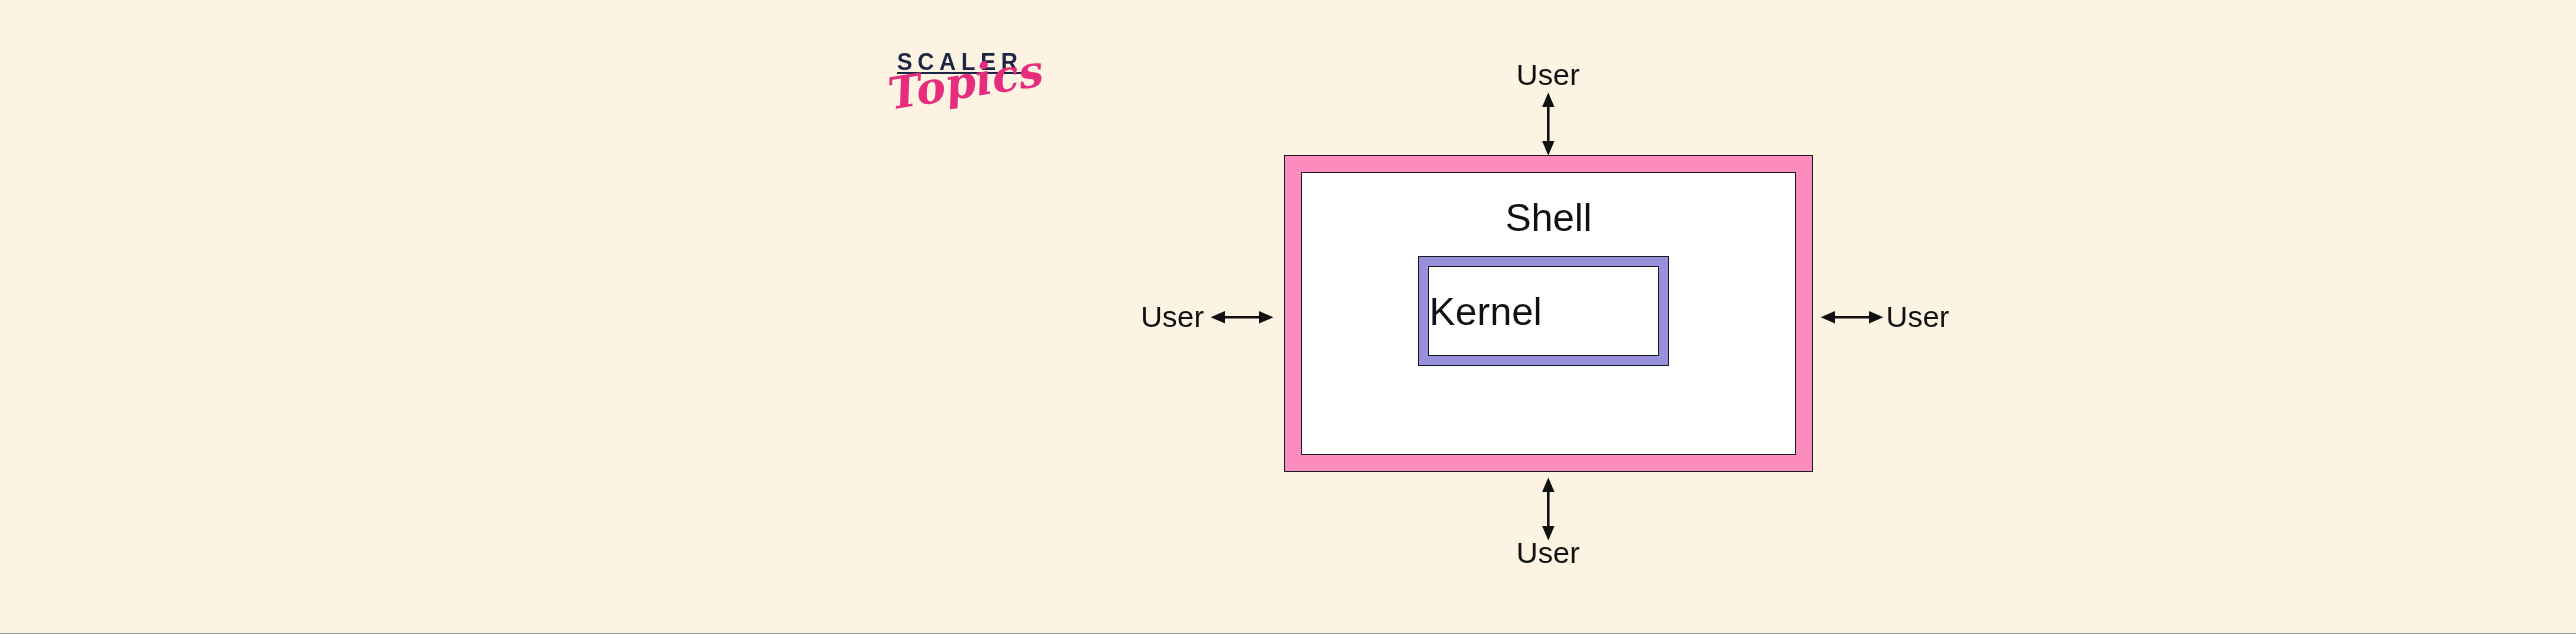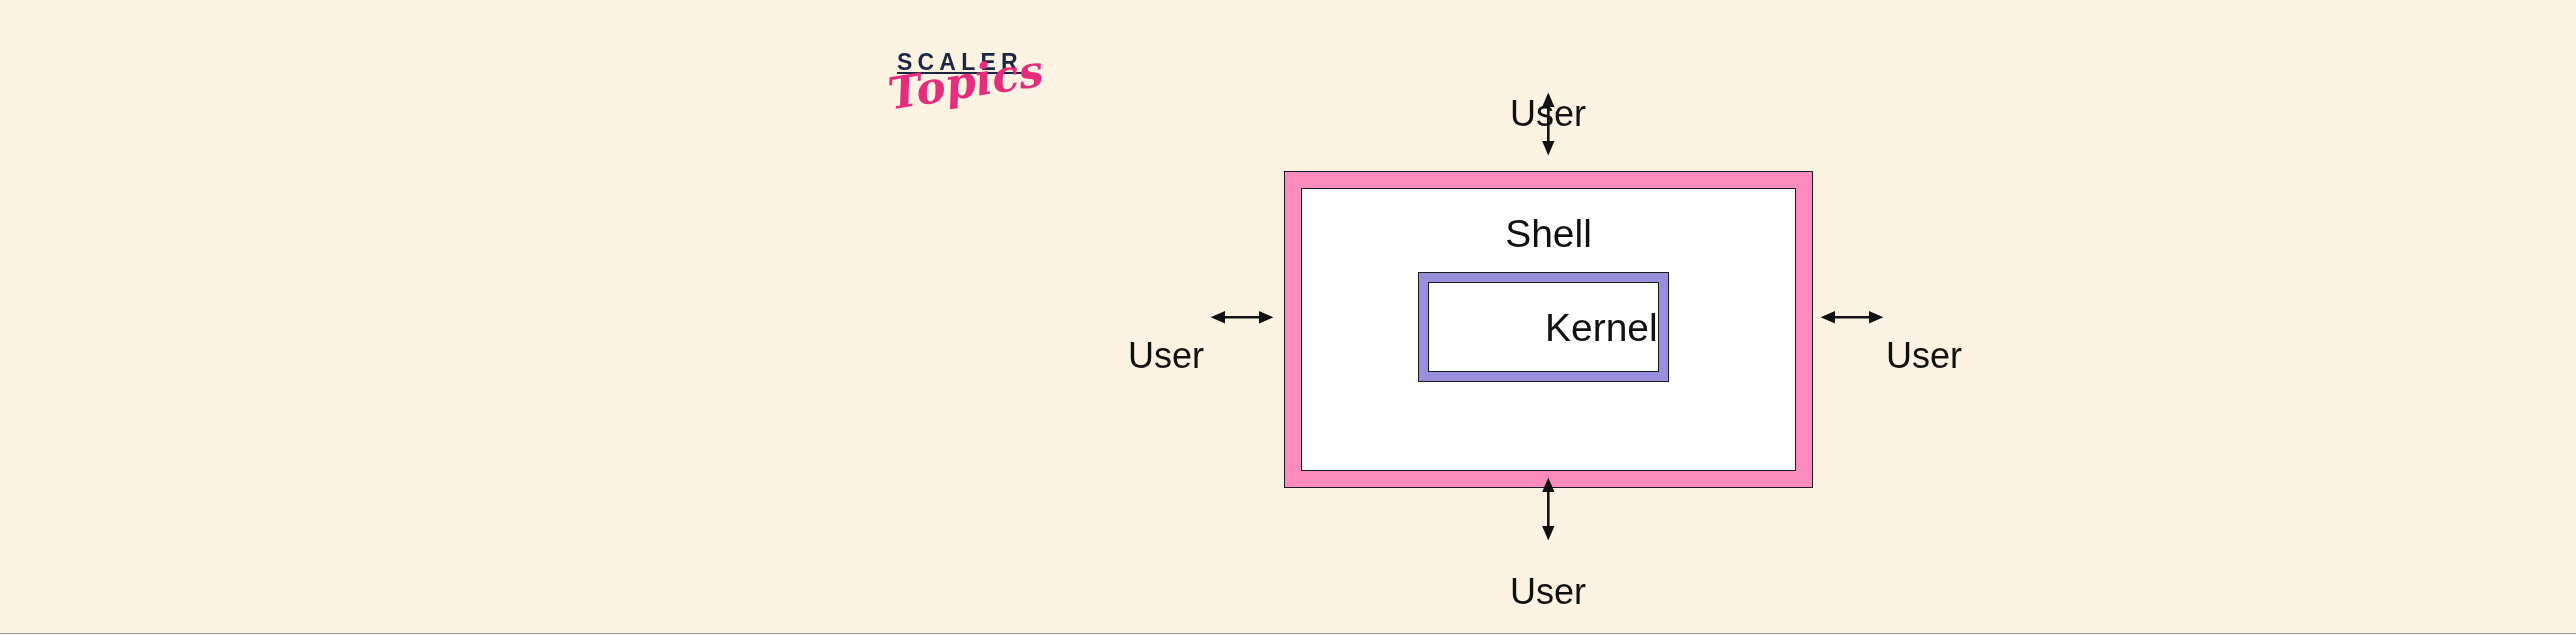--- a/index.html
+++ b/index.html
@@ -41,21 +41,21 @@
     font-style: italic; font-weight: bold;
     font-size: 44px; line-height: 1.1;
     transform: rotate(-9deg);
     transform-origin: left top;
     color: var(--logo-topics-color, #e62c7c);
     white-space: nowrap;
   }
 
   
   .shell-box {
-    position: absolute; left: 1284px; top: 171px;
+    position: absolute; left: 1284px; top: 155px;
     width: 527px; height: 315px;
     background: var(--diagram-colors-shell-border-fill, #fb8cbd);
     border: 1.5px solid var(--diagram-colors-outline-color, #1b1b22);
   }
   .shell-inner {
     position: absolute; left: 16px; top: 16px; right: 16px; bottom: 16px;
     background: var(--diagram-colors-box-fill, #ffffff);
     border: 1.5px solid var(--diagram-colors-outline-color, #1b1b22);
   }
   .shell-label {
@@ -67,34 +67,33 @@
   .kernel-box {
     position: absolute; left: 116px; top: 83px;
     width: 249px; height: 108px;
     background: var(--diagram-colors-kernel-border-fill, #9890dc);
     border: 1.5px solid var(--diagram-colors-outline-color, #1b1b22);
   }
   .kernel-inner {
     position: absolute; left: 9.3px; top: 9.3px; right: 9.3px; bottom: 9.3px;
     background: var(--diagram-colors-box-fill, #ffffff);
     border: 1.5px solid var(--diagram-colors-outline-color, #1b1b22);
-    display: flex; align-items: center; justify-content: flex-end; padding-left: 26px;
+    display: flex; align-items: center; justify-content: flex-start;
   }
   .kernel-label {
     font-size: 39px; line-height: 1;
     color: var(--diagram-colors-label-color, #111111);
   }
 
   
   .user-label {
     position: absolute;
-    font-size: 36px; line-height: 1.1;
+    font-size: 30px; line-height: 1.1;
     color: var(--diagram-colors-label-color, #111111);
     white-space: nowrap;
-    margin-top: 36px;
   }
   .user-top    { left: 1548px; top: 58px;  transform: translateX(-50%); }
   .user-bottom { left: 1548px; top: 536px; transform: translateX(-50%); }
   .user-left   { left: 1204px; top: 300px;  transform: translateX(-100%); }
   .user-right  { left: 1886px; top: 300px; }
 
   
   .arrow { position: absolute; color: var(--diagram-colors-arrow-color, #111111); }
   .arrow line    { stroke: currentColor; stroke-width: 5; }
   .arrow polygon { fill: currentColor; }

